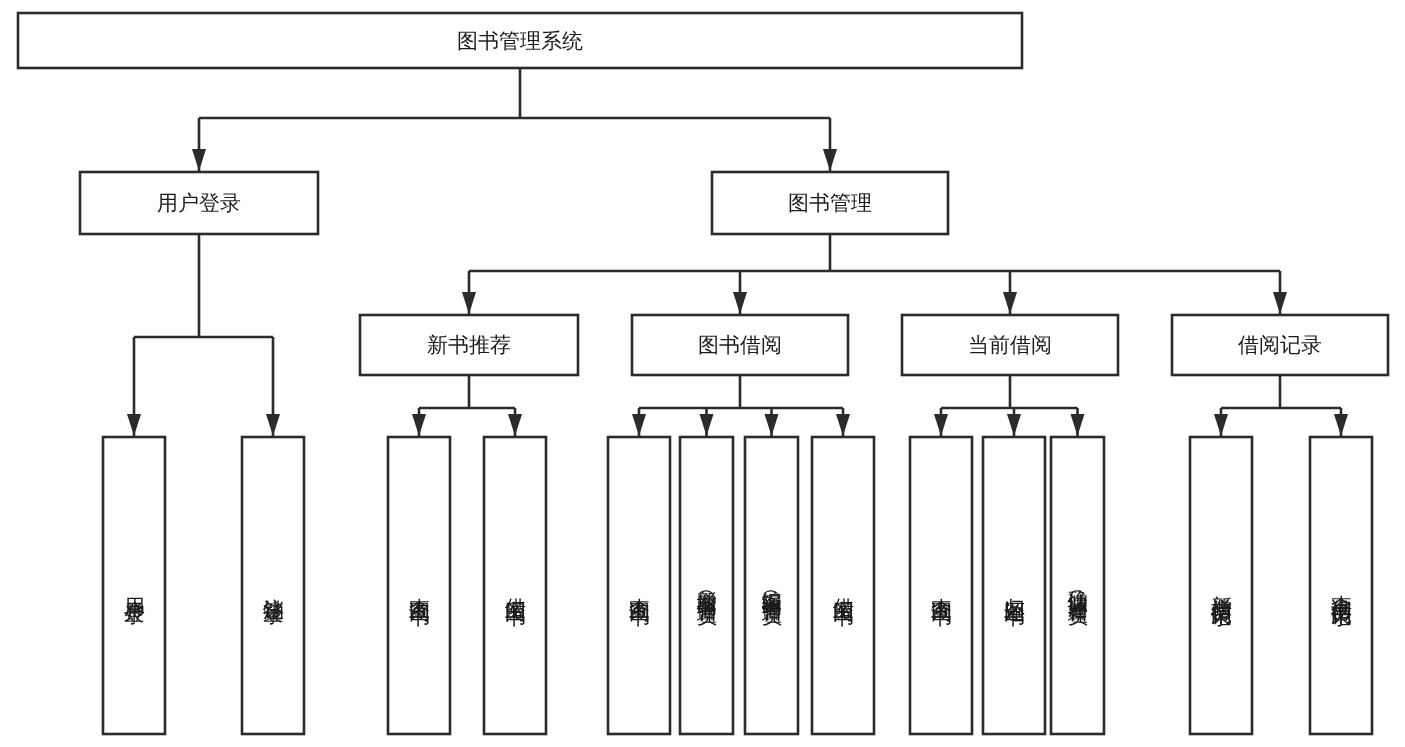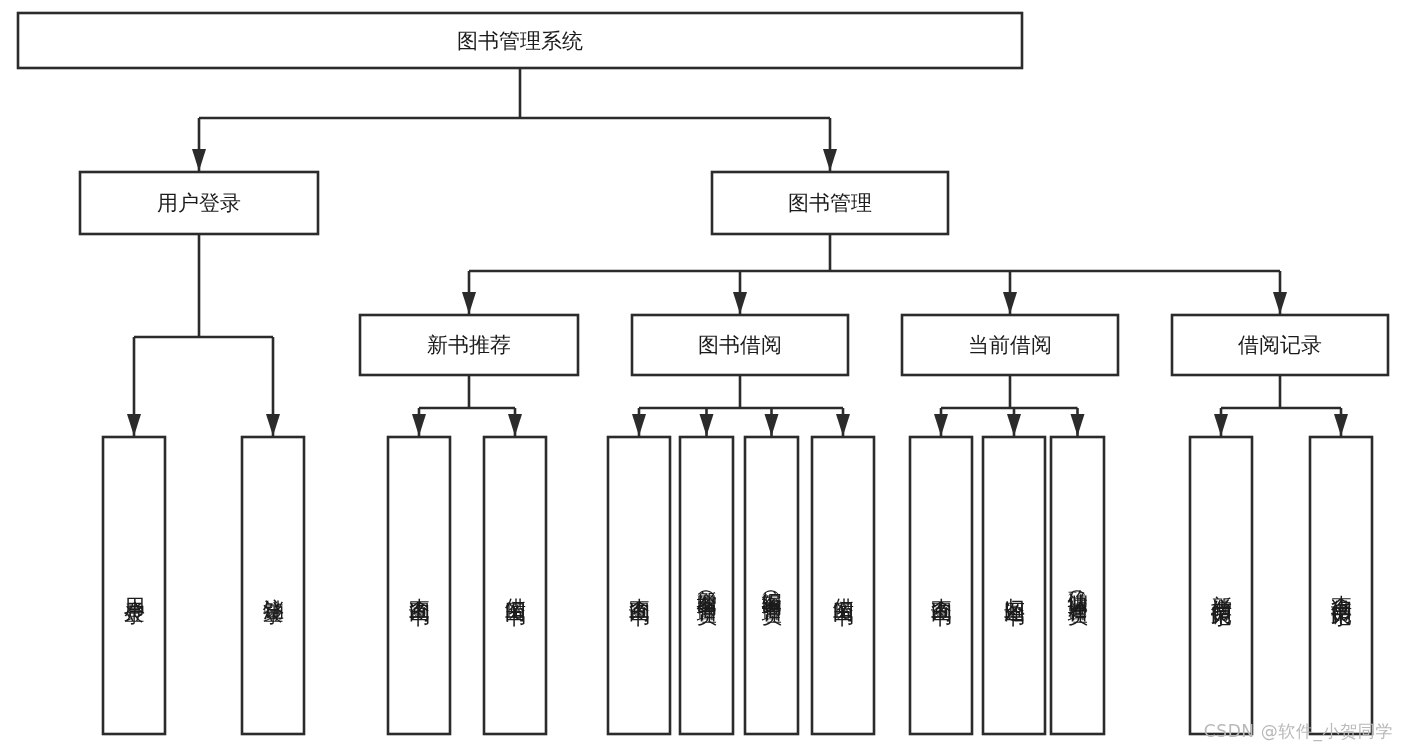--- a/index.html
+++ b/index.html
@@ -212,15 +212,14 @@
         <span class="leaf-label" style="font-size: 20px;">确认归还（管理员）</span>
       </div>
       <div class="leaf-label-wrap" style="left: 1190px; top: 437px; width: 62px; height: 297px;">
         <span class="leaf-label">新增借阅记录</span>
       </div>
       <div class="leaf-label-wrap" style="left: 1310px; top: 437px; width: 62px; height: 297px;">
         <span class="leaf-label">查询借阅记录</span>
       </div>
     </div>
 
-  <div class="watermark">CSDN @软件_小贺同学</div>
 
 </div>
 
 </body></html>

